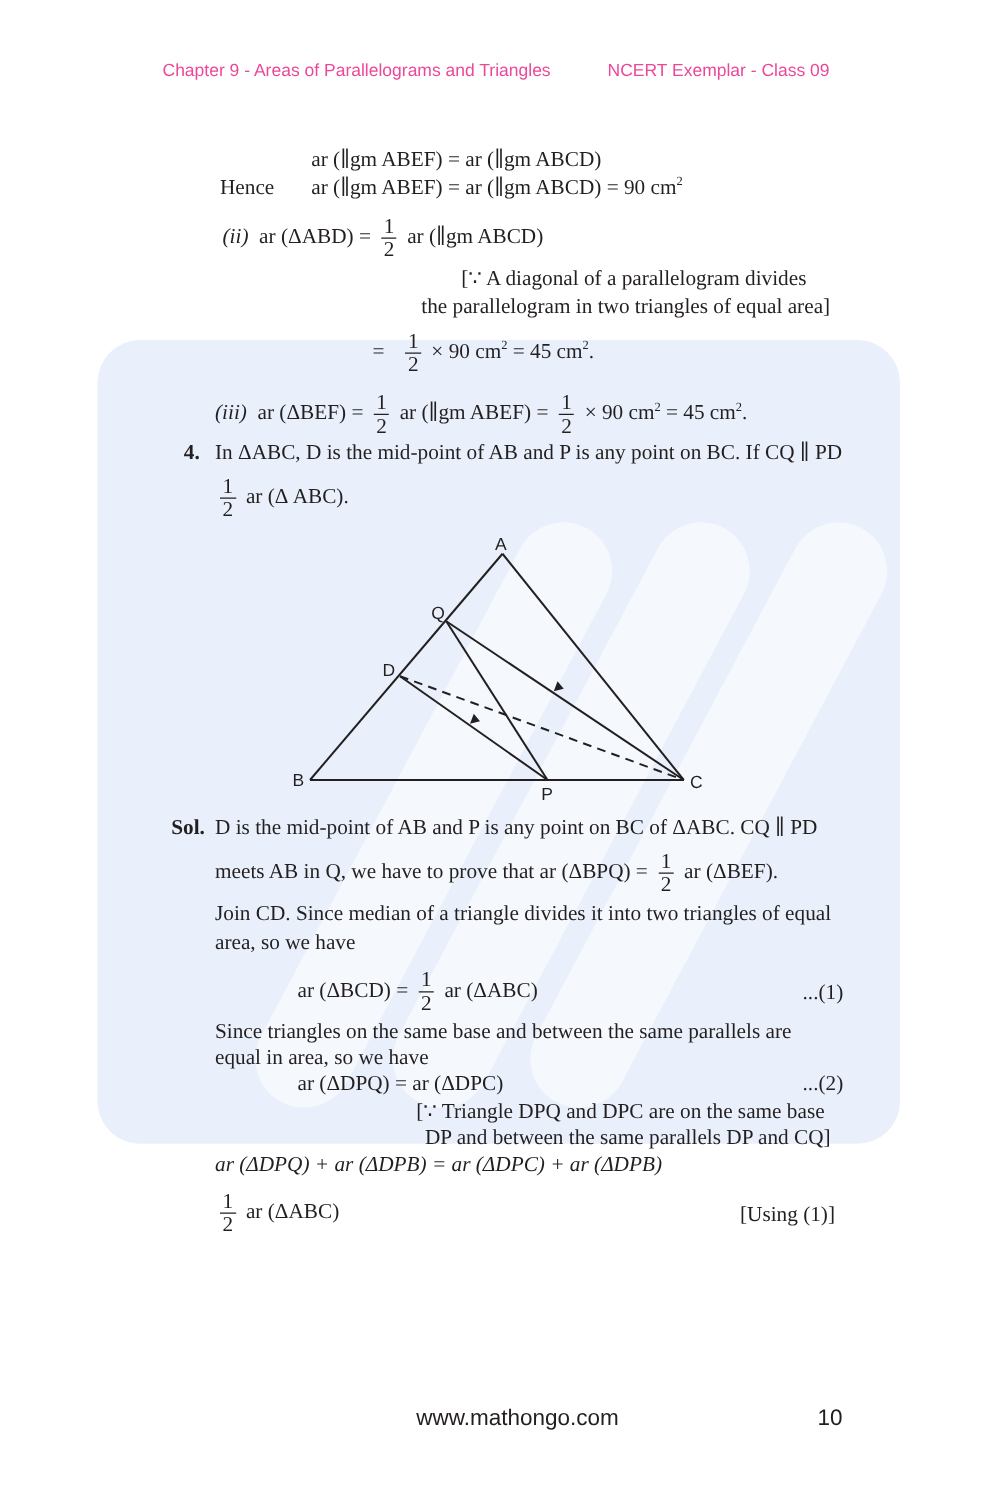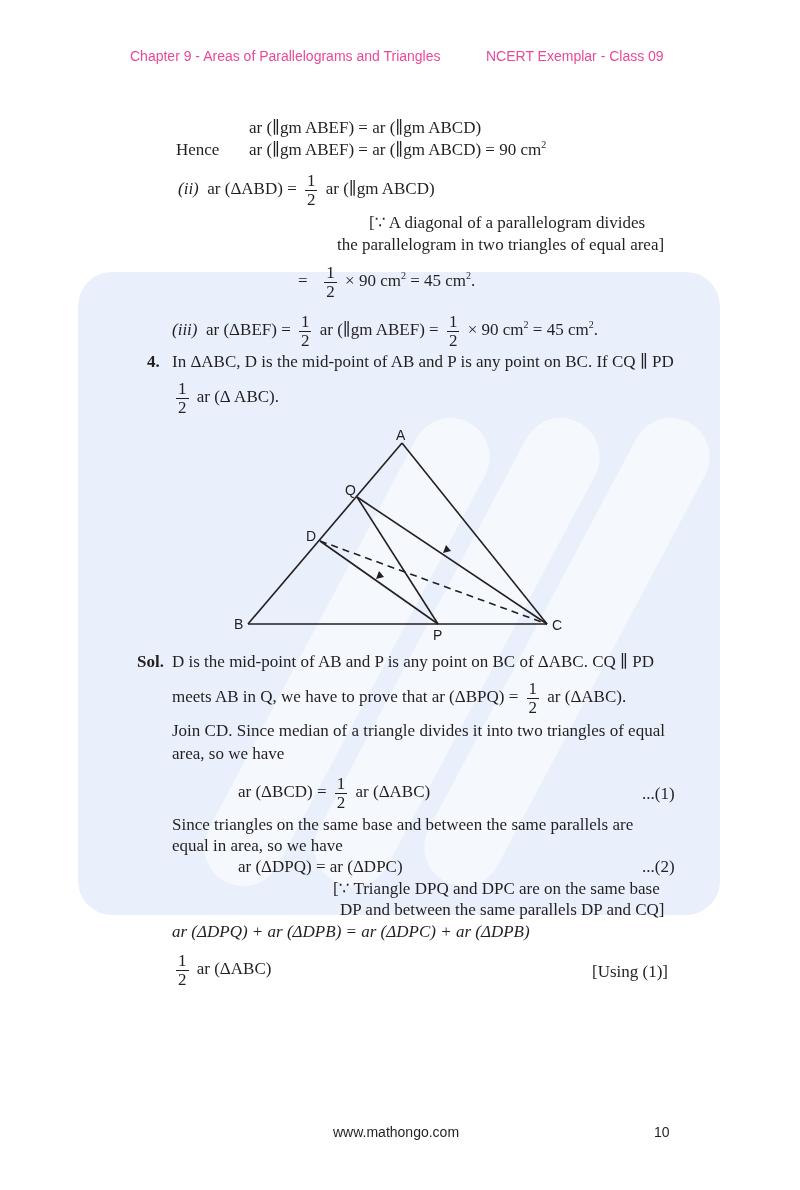--- a/index.html
+++ b/index.html
@@ -1,20 +1,20 @@
 <!DOCTYPE html>
 <html><head>
 <meta charset="utf-8">
 <style>
   html, body { margin: 0; padding: 0; background: #ffffff; }
   body { width: 800px; height: 1190px; position: relative; overflow: hidden;
          font-family: "Liberation Serif", "DejaVu Serif", serif; color: #231f20; }
   .abs { position: absolute; white-space: nowrap; }
   .header { top: 48px; font-family: "Liberation Sans", "DejaVu Sans", sans-serif; font-size: 14px; color: #ec4899; }
-  .footer { top: 1124px; font-family: "Liberation Sans", "DejaVu Sans", sans-serif; font-size: 14px; color: #231f20; }
+  .footer { top: 1124px; font-family: "Liberation Sans", "DejaVu Sans", sans-serif; font-size: 18px; color: #231f20; }
 
   .watermark { position: absolute; left: 78px; top: 272px; width: 642px; height: 643px;
                background: #e9f0fb; border-radius: 34px; overflow: hidden; }
   .stripe { position: absolute; width: 78px; height: 520px; background: #f5f8fd; border-radius: 40px;
             transform: rotate(28deg); transform-origin: center; }
 
   .txt { font-size: 17px; line-height: 20px; }
   .frac { display: inline-block; vertical-align: middle; text-align: center; font-size: 17px; line-height: 18px; margin: 0 4px; }
   .frac .num { display: block; border-bottom: 1px solid #231f20; padding: 0 2px; }
   .frac .den { display: block; }
@@ -96,21 +96,21 @@
     <text x="345" y="495">Q</text>
     <text x="433" y="640">P</text>
   </g>
 </svg>
 
 <div class="abs txt b" style="left:137px; top:652px;">Sol.</div>
 <div class="abs txt" style="left:172px; top:652px;">D is the mid-point of AB and P is any point on BC of ΔABC. CQ ∥ PD</div>
 <div class="abs txt" style="left:172px; top:680px;">
   <span>meets AB in Q, we have to prove that ar (ΔBPQ) =</span>
   <span class="frac"><span class="num">1</span><span class="den">2</span></span>
-  <span>ar (ΔABC).</span>
+  <span>ar (ΔBEF).</span>
 </div>
 <div class="abs txt" style="left:172px; top:721px;">Join CD. Since median of a triangle divides it into two triangles of equal</div>
 <div class="abs txt" style="left:172px; top:744px;">area, so we have</div>
 
 <div class="abs txt" style="left:238px; top:775px;">
   <span>ar (ΔBCD) =</span>
   <span class="frac"><span class="num">1</span><span class="den">2</span></span>
   <span>ar (ΔABC)</span>
 </div>
 <div class="abs txt" style="left:642px; top:784px;">...(1)</div>

